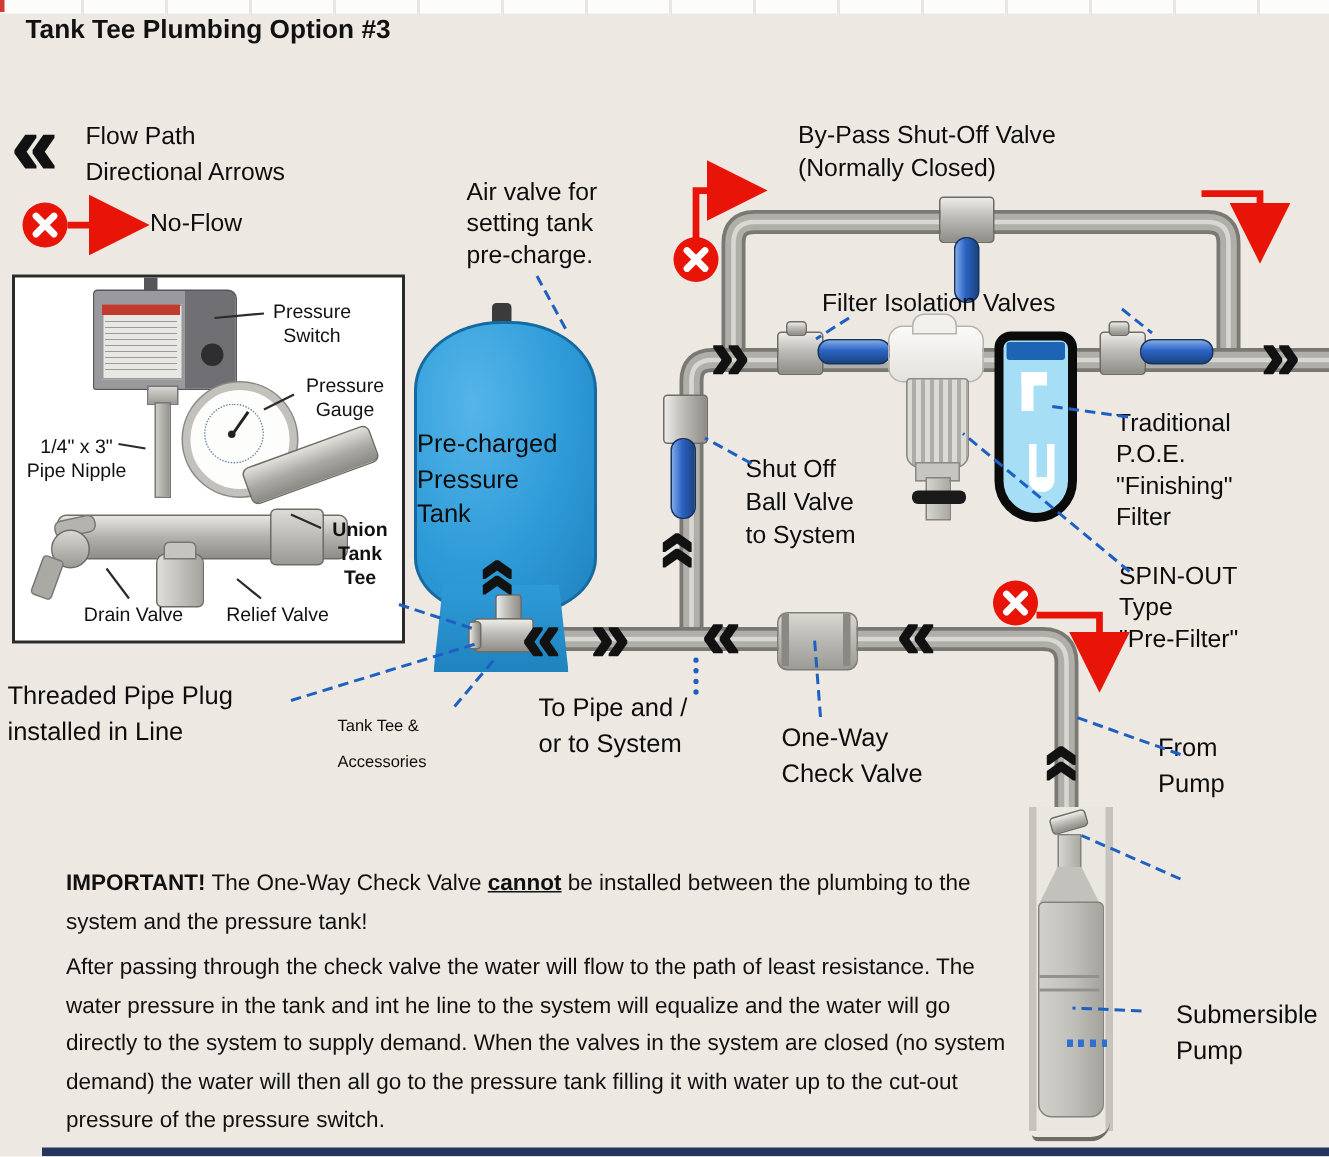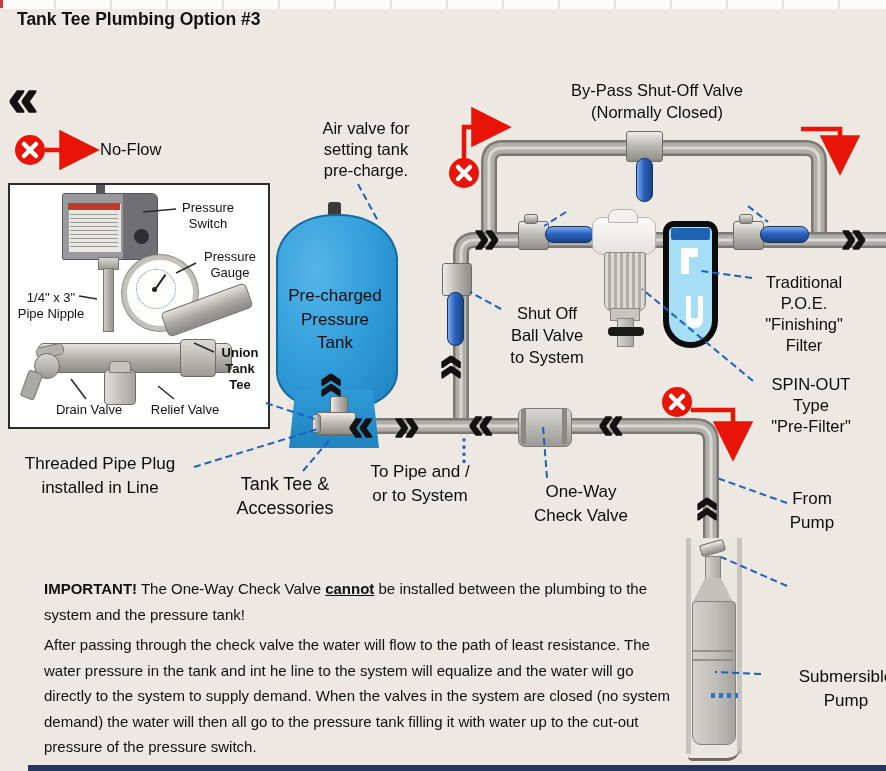--- a/index.html
+++ b/index.html
@@ -1,20 +1,20 @@
 <!DOCTYPE html>
 <html><head>
 <meta charset="utf-8">
 <style>
   html,body{margin:0;padding:0;background:#fff;}
   #stage{position:relative;width:886px;height:771px;background:#EDE9E2;overflow:hidden;
          font-family:"Liberation Sans",sans-serif;color:#111;}
   .abs{position:absolute;}
   
-  .lbl{position:absolute;white-space:pre-line;text-align:center;font-size:16.5px;line-height:21px;color:#0d0d0d;z-index:3;}
+  .lbl{position:absolute;white-space:pre-line;font-size:16.5px;line-height:21px;color:#0d0d0d;z-index:3;}
   .lbl.lh24{line-height:24px;}
   .lbl.left{text-align:left;}
   .title{position:absolute;left:17px;top:9px;font-size:17.5px;font-weight:bold;z-index:3;}
   .subtitle{position:absolute;left:17px;top:34px;font-size:16.5px;z-index:3;}
   .note{position:absolute;left:28px;width:640px;font-size:15px;line-height:25.5px;margin:16px;z-index:3;}
   .lbl-sm{position:absolute;white-space:pre-line;text-align:center;font-size:13px;line-height:16px;z-index:4;color:#111;}
   
   .chev{position:absolute;z-index:5;font-weight:700;font-size:46px;line-height:1;color:#121212;
         -webkit-text-stroke:1.3px #121212;user-select:none;}
   .chev.big{font-size:54px;-webkit-text-stroke:1.6px #121212;}
@@ -156,40 +156,43 @@
 Pipe Nipple</div>
     <div class="lbl-sm" style="left:206px;top:160px;width:48px;font-weight:bold">Union
 Tank
 Tee</div>
     <div class="lbl-sm" style="left:34px;top:217px;width:90px">Drain Valve</div>
     <div class="lbl-sm" style="left:130px;top:217px;width:90px">Relief Valve</div>
   </div>
 
   <div class="title">Tank Tee Plumbing Option #3</div>
   <div class="chev big" style="left:8px;top:70px">«</div>
+  <div class="lbl left" style="left:57px;top:79px;width:220px;text-align:left;line-height:24px">Flow Path
+Directional Arrows</div>
   <div class="lbl left" style="left:100px;top:139px;width:120px;text-align:left">No-Flow</div>
 
   <div class="lbl" style="left:311px;top:118px;width:110px">Air valve for
 setting tank
 pre-charge.</div>
   <div class="lbl" style="left:532px;top:79px;width:250px;line-height:22px">By-Pass Shut-Off Valve
 (Normally Closed)</div>
+  <div class="lbl" style="left:548px;top:192px;width:220px">Filter Isolation Valves</div>
   <div class="lbl" style="left:744px;top:272px;width:120px">Traditional
 P.O.E.
 "Finishing"
 Filter</div>
   <div class="lbl" style="left:746px;top:374px;width:130px">SPIN-OUT
 Type
 "Pre-Filter"</div>
   <div class="lbl" style="left:497px;top:302px;width:100px;line-height:22px">Shut Off
 Ball Valve
 to System</div>
   <div class="lbl lh24" style="left:5px;top:452px;width:190px;font-size:17px">Threaded Pipe Plug
 installed in Line</div>
-  <div class="lbl lh24" style="left:225px;top:472px;width:120px;font-size:18px">Tank Tee &amp;
+  <div class="lbl lh24" style="left:225px;top:472px;width:120px;font-size:11px">Tank Tee &amp;
 Accessories</div>
   <div class="lbl lh24" style="left:359px;top:460px;width:122px;font-size:17px">To Pipe and /
 or to System</div>
   <div class="lbl lh24" style="left:521px;top:480px;width:120px;font-size:17px">One-Way
 Check Valve</div>
   <div class="lbl lh24" style="left:772px;top:487px;width:80px;font-size:17px">From
 Pump</div>
   <div class="lbl lh24" style="left:784px;top:665px;width:124px;font-size:17px">Submersible
 Pump</div>
 

